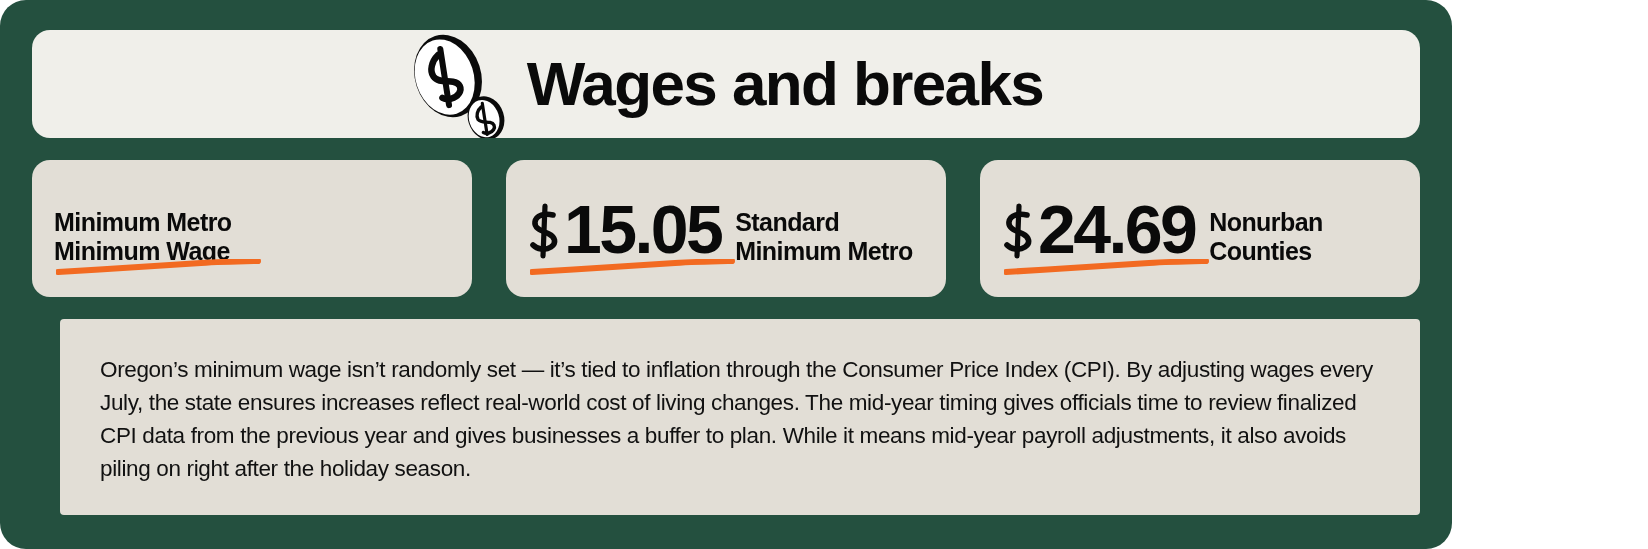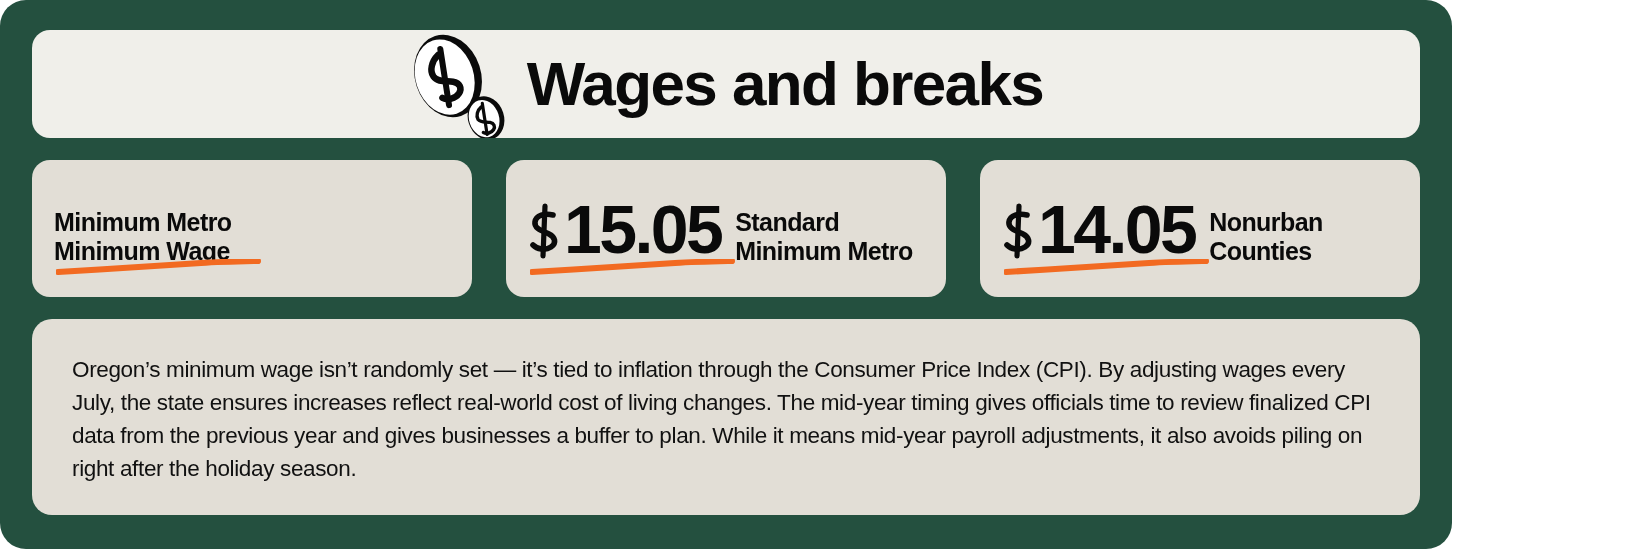--- a/index.html
+++ b/index.html
@@ -121,23 +121,24 @@
     left: 24px;
     bottom: 22px;
     width: 205px;
     height: 16px;
   }
   .underline-swoosh svg { display: block; width: 100%; height: 100%; }
 
   
   .body-card {
     background: #E2DED6;
-    border-radius: 20px;
+    border-radius: 4px;
     flex: 1 1 auto;
     padding: 34px 40px 30px 40px;
+    margin-left: 28px;
   }
 
   .body-text {
     font-size: 22.5px;
     line-height: 1.47;
     letter-spacing: -0.35px;
     color: #111111;
   }
 </style>
 </head>
@@ -202,21 +203,21 @@
 
     <div class="stat-card">
       <div class="stat-inner">
         <div class="stat-amount">
           <span class="dollar-glyph">
             <svg viewBox="0 0 34 58" xmlns="http://www.w3.org/2000/svg">
               <path d="M25 12 C17 10, 8 12, 7 19 C6 26, 15 28, 21 31 C27 34, 29 40, 23 44 C17 48, 9 46, 5 42" fill="none" stroke="#0A0A0A" stroke-width="5.6" stroke-linecap="round" stroke-linejoin="round"></path>
               <line x1="17" y1="3" x2="15" y2="53" stroke="#0A0A0A" stroke-width="5.2" stroke-linecap="round"></line>
             </svg>
           </span>
-          <span class="stat-value">14.05</span>
+          <span class="stat-value">24.69</span>
         </div>
         <div class="stat-label">Nonurban
 Counties</div>
       </div>
       <div class="underline-swoosh">
         <svg viewBox="0 0 205 16" xmlns="http://www.w3.org/2000/svg" preserveAspectRatio="none">
           <path d="M2 13 C50 10, 100 7, 145 4 C165 2.8, 185 2.4, 202 2" fill="none" stroke="#F26A21" stroke-width="6" stroke-linecap="round"></path>
         </svg>
       </div>
     </div>

